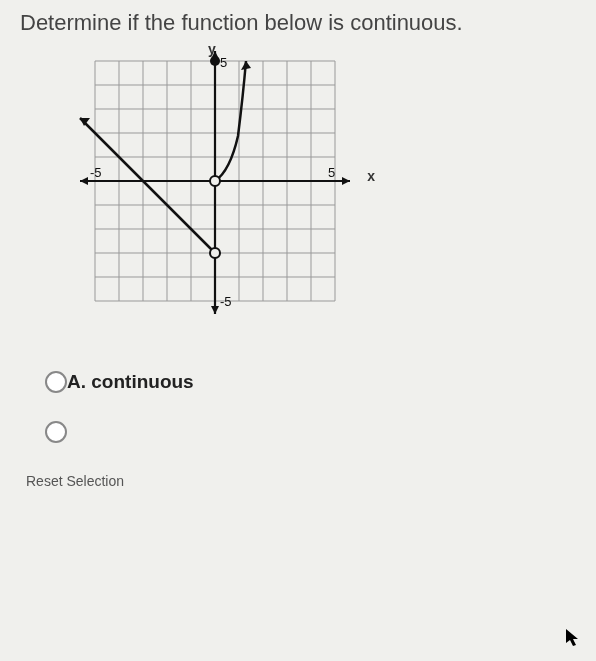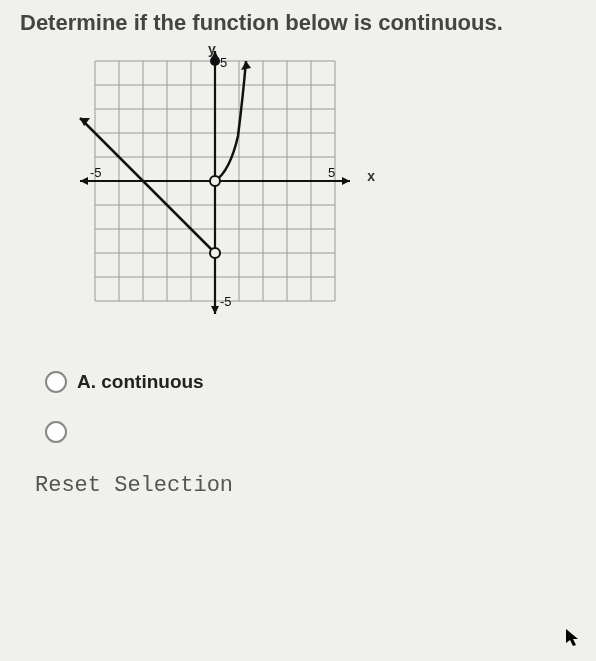--- a/index.html
+++ b/index.html
@@ -8,61 +8,59 @@
       height: 661px;
       background: #f0f0ed;
       font-family: Arial, sans-serif;
       padding: 10px 20px;
       color: #333;
     }
     .question-text {
       font-size: 22px;
       color: #444;
       margin-bottom: 10px;
-      font-weight: bold;
     }
     .graph-container {
       margin-left: 40px;
       margin-bottom: 25px;
       width: 300px;
       height: 300px;
       position: relative;
     }
     .options {
       display: flex;
       flex-direction: column;
       gap: 28px;
       margin-left: 25px;
       margin-top: 10px;
     }
     .option {
       display: flex;
       align-items: center;
-      gap: 10px;
+      gap: 0;
       text-align: right;
     }
     .radio-circle {
       width: 22px;
       height: 22px;
       border: 2px solid #888;
       border-radius: 50%;
       flex-shrink: 0;
       background: #fff;
     }
     .option-label {
       font-size: 19px;
       font-weight: bold;
       color: #222;
     }
     .reset-link {
       margin-top: 30px;
-      margin-left: 15px;
-      font-size: 22px;
+      margin-left: 6px;
+      font-size: 14px;
       color: #555;
-      font-family: Liberation Mono, monospace;
     }
     .cursor {
       position: absolute;
       bottom: 8px;
       right: 15px;
       font-size: 18px;
       color: #000;
     }
     .axis-label-y {
       position: absolute;

